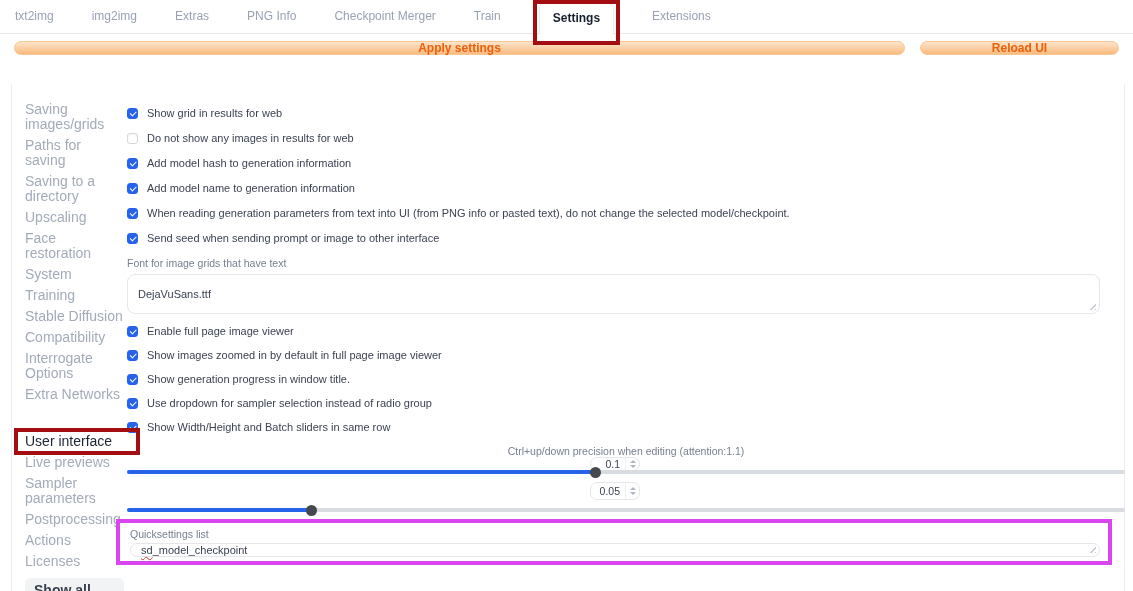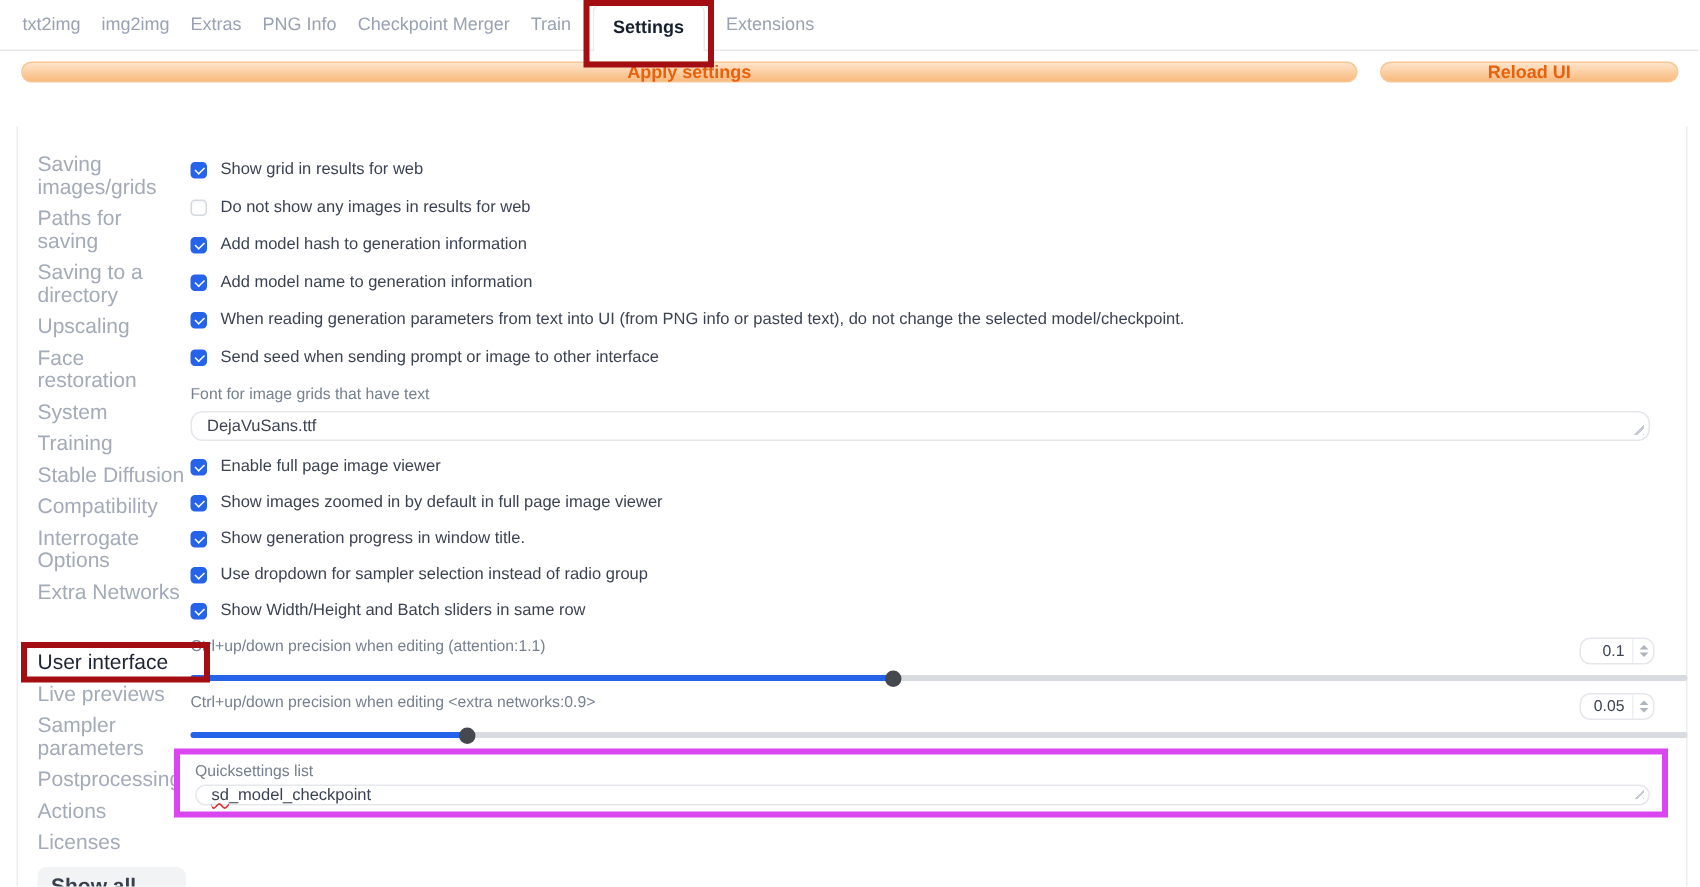--- a/index.html
+++ b/index.html
@@ -1,21 +1,21 @@
 <!DOCTYPE html>
 <html><head>
 <meta charset="utf-8">
 <style>
   *{box-sizing:border-box;margin:0;padding:0;}
   html,body{width:1133px;height:591px;overflow:hidden;}
   body{font-family:"Liberation Sans",sans-serif;background:#fff;}
   .stage{position:relative;width:1133px;height:591px;background:#fff;}
 
   
-  .tabbar{display:flex;align-items:flex-end;height:34px;border-bottom:1px solid #e8eaec;padding-left:15px;gap:14px;text-align:center;}
+  .tabbar{display:flex;align-items:flex-end;height:34px;border-bottom:1px solid #e8eaec;padding-left:15px;gap:38px;text-align:center;}
   .tab{font-size:12px;color:#99a2b2;padding-bottom:10px;cursor:pointer;white-space:nowrap;}
   .tab.active{padding:7px 13px 9px;margin-bottom:-1px;background:#fff;border:1px solid #e8eaec;border-bottom:none;
     border-radius:5px 5px 0 0;color:#17202e;font-weight:700;position:relative;}
   .tab-redbox{position:absolute;left:-7px;right:-7px;top:-4px;bottom:-11px;border:4px solid #a40e12;pointer-events:none;z-index:6;}
 
   
   .btnrow{position:absolute;left:14px;right:14px;top:41px;height:25px;display:flex;gap:15px;}
   .btn{display:flex;align-items:center;justify-content:center;height:14px;border-radius:8px;cursor:pointer;
     background:linear-gradient(180deg,#fde4ca 0%,#f9ba7e 100%);border:1px solid #f6c795;
     color:#e9610d;font-weight:700;font-size:12px;}
@@ -37,28 +37,28 @@
   .cbrow{display:flex;align-items:center;gap:9px;height:12px;margin-bottom:13px;cursor:pointer;}
   .group2 .cbrow{margin-bottom:12px;}
   .cb{width:11px;height:11px;border-radius:3px;flex:none;position:relative;background:#fff;border:1px solid #d4d8df;box-shadow:inset 0 1px 2px rgba(0,0,0,.05);}
   .cb.checked{background:#2563eb;border-color:#2563eb;box-shadow:none;}
   .cb.checked::after{content:"";position:absolute;left:2px;top:2.6px;width:5.2px;height:2.6px;
     border-left:1.6px solid #fff;border-bottom:1.6px solid #fff;transform:rotate(-45deg);}
   .cbl{font-size:11px;color:#3b4252;}
 
   .field-label{font-size:10.5px;color:#76808f;}
   .lbl-font{margin-top:2px;}
-  .textarea{position:relative;height:20px;border:1px solid #e5e7eb;border-radius:8px;background:#fff;
+  .textarea{position:relative;height:40px;border:1px solid #e5e7eb;border-radius:8px;background:#fff;
     display:flex;align-items:center;padding:0 10px;font-size:11px;color:#3b4252;width:calc(100% - 25px);margin-top:5px;}
   .resize-handle{position:absolute;right:3px;bottom:3px;width:9px;height:9px;
     clip-path:polygon(100% 0,100% 100%,0 100%);
     background:repeating-linear-gradient(135deg,#c6cbd4 0 1.5px,transparent 1.5px 4px);}
   .group2{margin-top:11px;}
 
-  .slider-label-row{display:flex;align-items:flex-start;justify-content:space-between;height:18px;margin-top:4px;}
+  .slider-label-row{display:flex;align-items:center;justify-content:space-between;height:18px;margin-top:4px;flex-direction:column;}
   .slider-label-row.second{margin-top:8px;}
   .num-input{width:50px;height:18px;border:1px solid #e5e7eb;border-radius:7px;display:flex;align-items:stretch;margin-right:22px;background:#fff;}
   .num-val{flex:1;text-align:right;font-size:10.5px;color:#3b4252;padding-right:5px;display:flex;align-items:center;justify-content:flex-end;}
   .spinners{width:14px;border-left:1px solid #eef0f3;display:flex;flex-direction:column;align-items:center;justify-content:center;gap:2.5px;}
   .tri-up{width:0;height:0;border-left:3px solid transparent;border-right:3px solid transparent;border-bottom:3.5px solid #aeb5c0;}
   .tri-down{width:0;height:0;border-left:3px solid transparent;border-right:3px solid transparent;border-top:3.5px solid #aeb5c0;}
 
   .slider-track{height:4px;background:#d8dbe0;border-radius:3px;margin-top:7px;position:relative;cursor:pointer;}
   .slider-track.second{margin-top:8px;}
   .slider-fill{height:4px;background:#2563eb;border-radius:3px;position:relative;}
@@ -185,21 +185,20 @@
         </span>
       </span>
     </div>
     <div class="slider-track">
       <div class="slider-fill" style="width: 47%;">
         <div class="slider-handle"></div>
       </div>
     </div>
 
     <div class="slider-label-row second">
-      <span class="field-label">Ctrl+up/down precision when editing &lt;extra networks:0.9&gt;</span>
       <span class="num-input">
         <span class="num-val">0.05</span>
         <span class="spinners">
           <span class="tri-up"></span>
           <span class="tri-down"></span>
         </span>
       </span>
     </div>
     <div class="slider-track second">
       <div class="slider-fill" style="width: 18.5%;">

